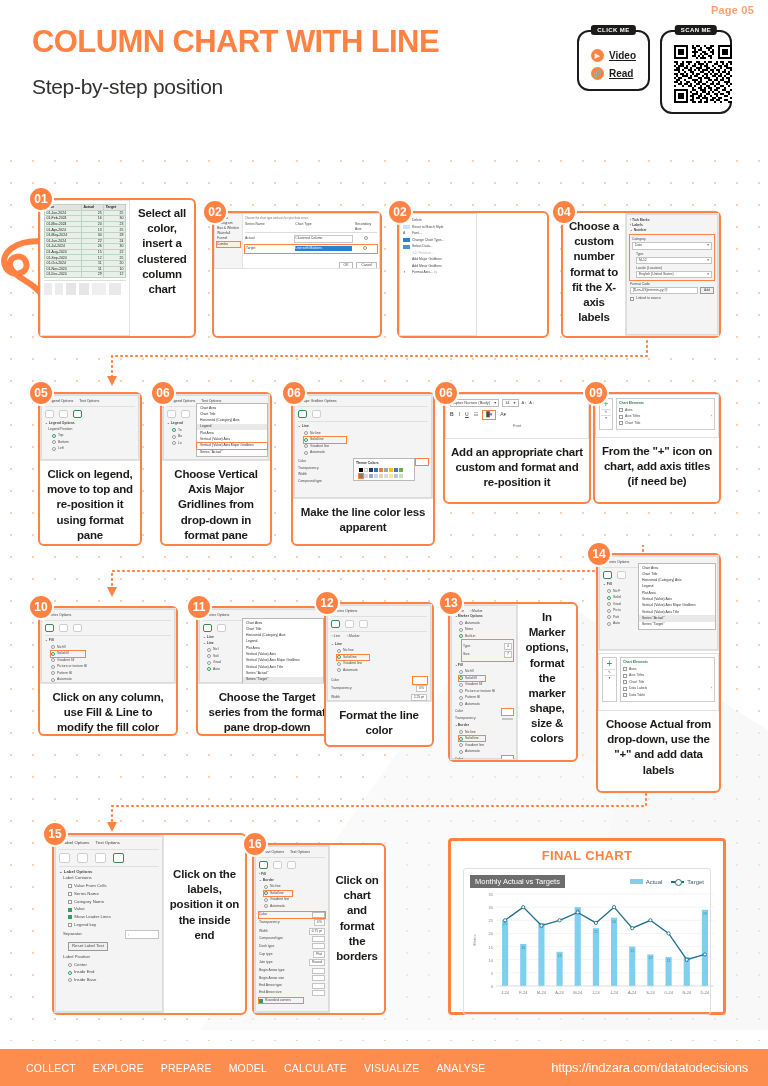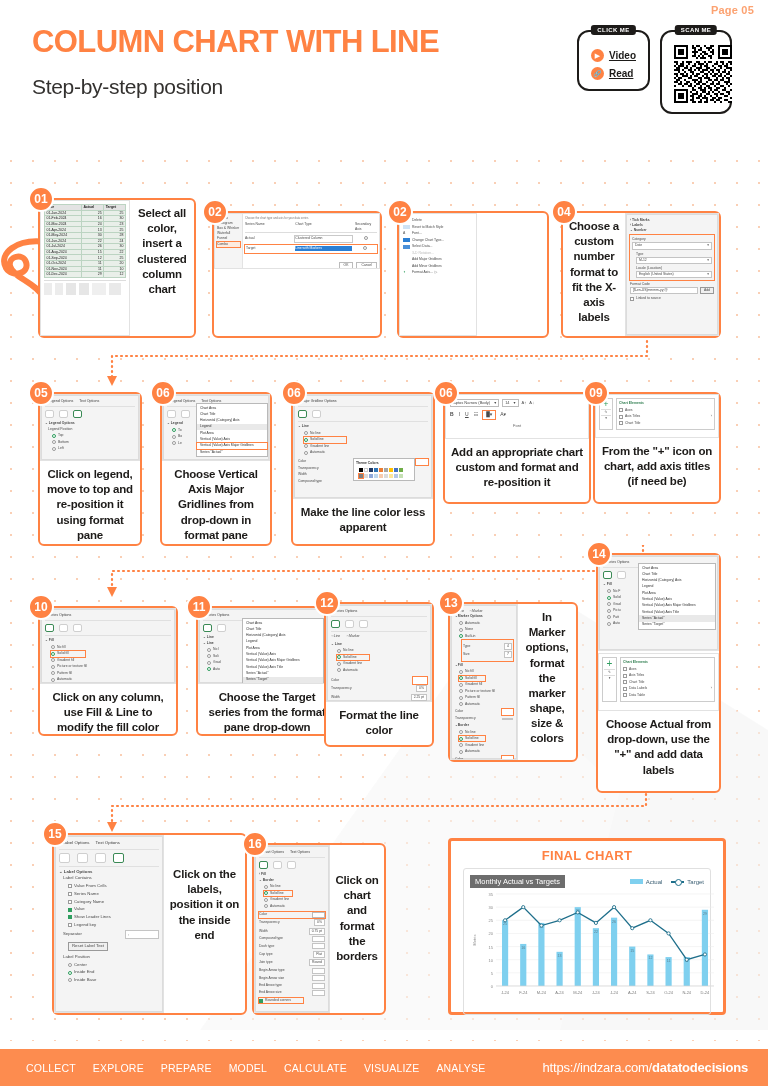--- a/index.html
+++ b/index.html
@@ -126,21 +126,21 @@
   .lg-line { width: 13px; height: 2px; background: #1f6f8b; display:block; position: relative; }
   .lg-line:after { content:""; position:absolute; left:4px; top:-2px; width:5px; height:5px; border-radius:50%; background:#fff; border:1.2px solid #1f6f8b; }
   
   .footer {
     position: absolute; left: 0; bottom: 0; width: 768px; height: 37px;
     background: #fd8c4f; display: flex; align-items: center;
   }
   .fnav { display: flex; gap: 17px; margin-left: 26px; }
   .fnav span { color: #fff; font-size: 10.5px; font-weight: normal; letter-spacing: .2px; }
   .furl { margin-left: auto; margin-right: 20px; color: #fff; font-size: 13px; letter-spacing: -.2px; }
-  .furl b { font-weight: bold; }
+  .furl b { font-weight: normal; }
 </style>
 </head>
 <body>
 
 <div class="dot-bg"></div>
 
 <div class="swoosh">
   <svg width="768" height="560" viewBox="0 0 768 560">
     <path d="M300 560 L560 130 L768 260 L768 560 Z" fill="#f4f4f4"></path>
     <path d="M200 560 L470 180 L620 320 L560 560 Z" fill="#f7f7f7"></path>

